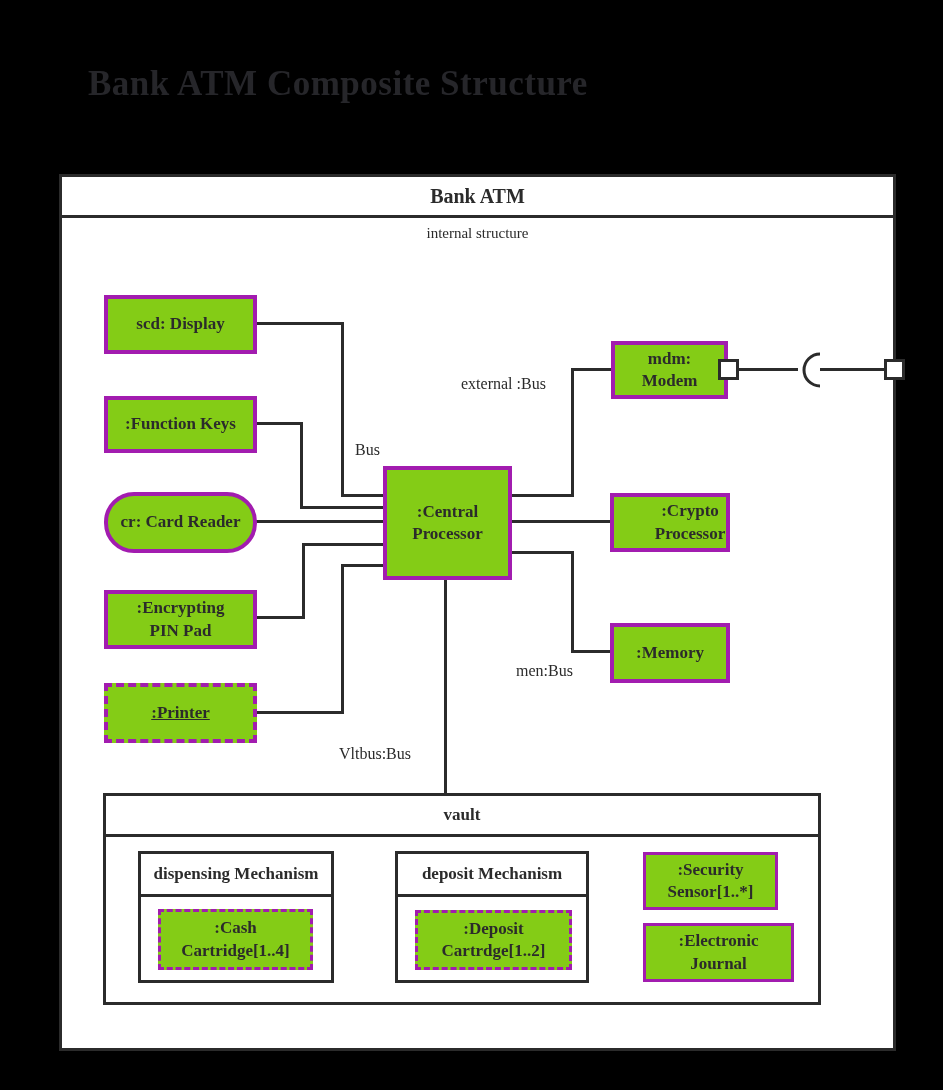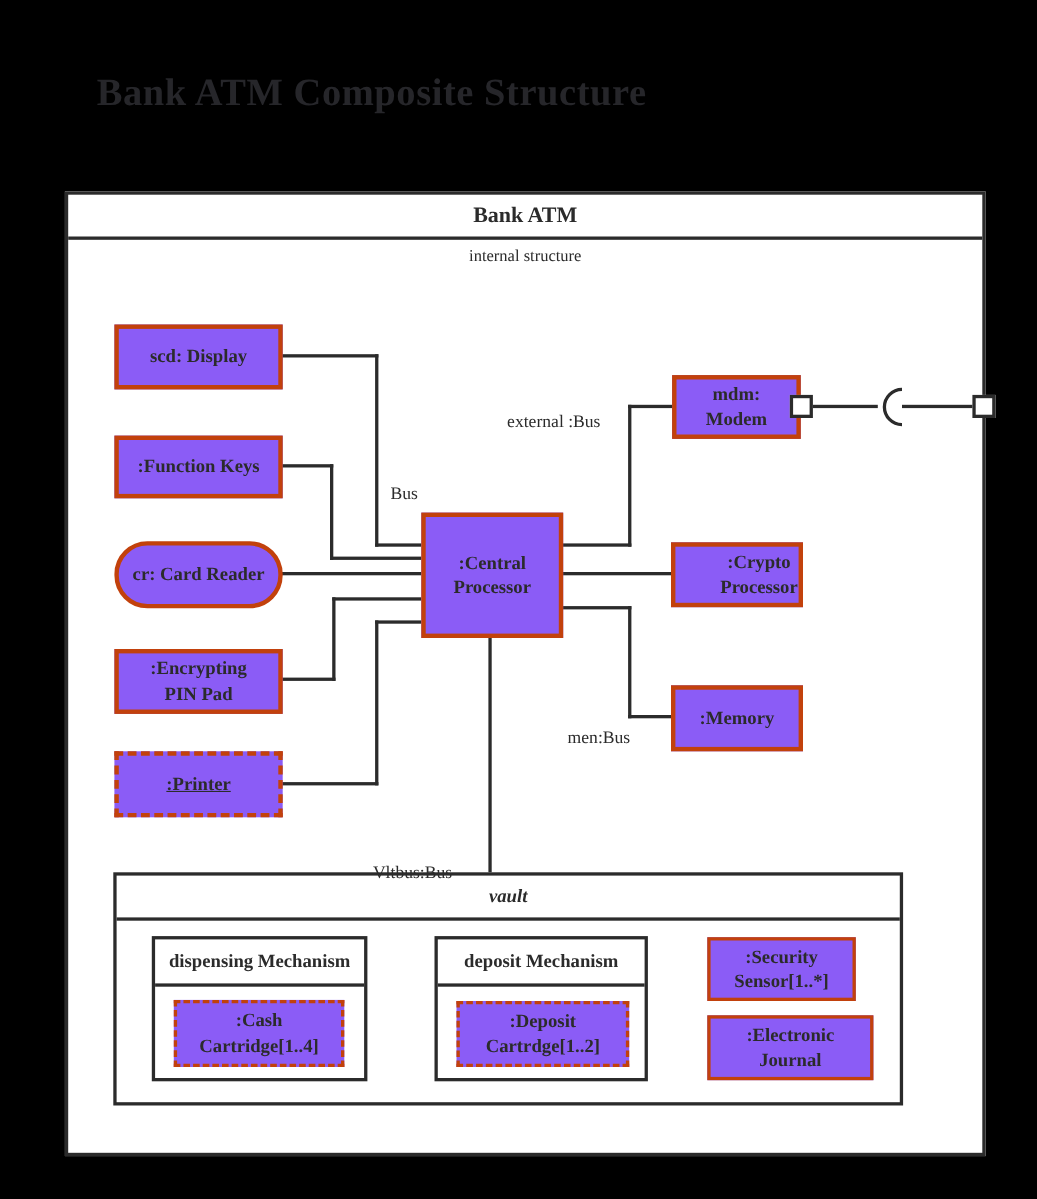--- a/index.html
+++ b/index.html
@@ -25,40 +25,40 @@
     display:flex;align-items:center;justify-content:center;
     font-size:20px;font-weight:bold;
   }
   #frame-subtitle{
     left:0;top:48px;right:0;text-align:center;font-size:15px;
   }
   
   .ln{background:#2b2b2b;z-index:2;}
   
   .node{
-    background:#8b5cf6;border:4px solid #c2410c;z-index:3;
+    background:#84cc16;border:4px solid #a21caf;z-index:3;
     display:flex;flex-direction:column;align-items:center;justify-content:center;
     text-align:right;font-size:17px;font-weight:bold;line-height:1.3;
   }
   .node.dashed{border-style:dashed;}
   
   .lbl{font-size:16px;z-index:4;white-space:nowrap;}
   
   .port{
     width:21px;height:21px;background:#ffffff;border:3px solid #2b2b2b;z-index:5;
   }
   
   .container-box{
     background:#ffffff;border:3px solid #2b2b2b;z-index:2;
   }
   .container-header{
     position:absolute;left:0;top:0;right:0;height:41px;
     border-bottom:3px solid #2b2b2b;box-sizing:border-box;
     display:flex;align-items:center;justify-content:center;
-    font-size:17px;font-weight:bold;font-style:italic;
+    font-size:17px;font-weight:bold;
   }
   .mech{
     background:#ffffff;border:3px solid #2b2b2b;z-index:3;
   }
   .mech-header{
     position:absolute;left:0;top:0;right:0;height:43px;
     border-bottom:3px solid #2b2b2b;box-sizing:border-box;
     display:flex;align-items:center;justify-content:center;
     font-size:17px;font-weight:bold;
   }
@@ -141,21 +141,21 @@
 
 <div class="abs port" style="left:718px;top:359px;"></div>
 <div class="abs port" style="left:884px;top:359px;z-index:6;"></div>
 <svg class="abs socket-svg" style="left:794px;top:350px;" width="34" height="40" viewBox="0 0 34 40">
   <path d="M 26 4 A 16 16 0 0 0 26 36" fill="none" stroke="#2b2b2b" stroke-width="3"></path>
 </svg>
 
 <div class="abs lbl" style="left:355px;top:441px;">Bus</div>
 <div class="abs lbl" style="left:461px;top:375px;">external :Bus</div>
 <div class="abs lbl" style="left:492px;top:662px;margin-left:24px;">men:Bus</div>
-<div class="abs lbl" style="left:339px;top:745px;margin-top:40px;">Vltbus:Bus</div>
+<div class="abs lbl" style="left:339px;top:745px;">Vltbus:Bus</div>
 
 <div class="abs container-box" style="left:103px;top:793px;width:718px;height:212px;">
   <div class="container-header">vault</div>
 </div>
 
 <div class="abs mech" style="left:138px;top:851px;width:196px;height:132px;">
   <div class="mech-header">dispensing Mechanism</div>
 </div>
 <div class="abs node dashed" style="left:158px;top:909px;width:155px;height:61px;border-width:3px;">
   <span>:Cash</span>

